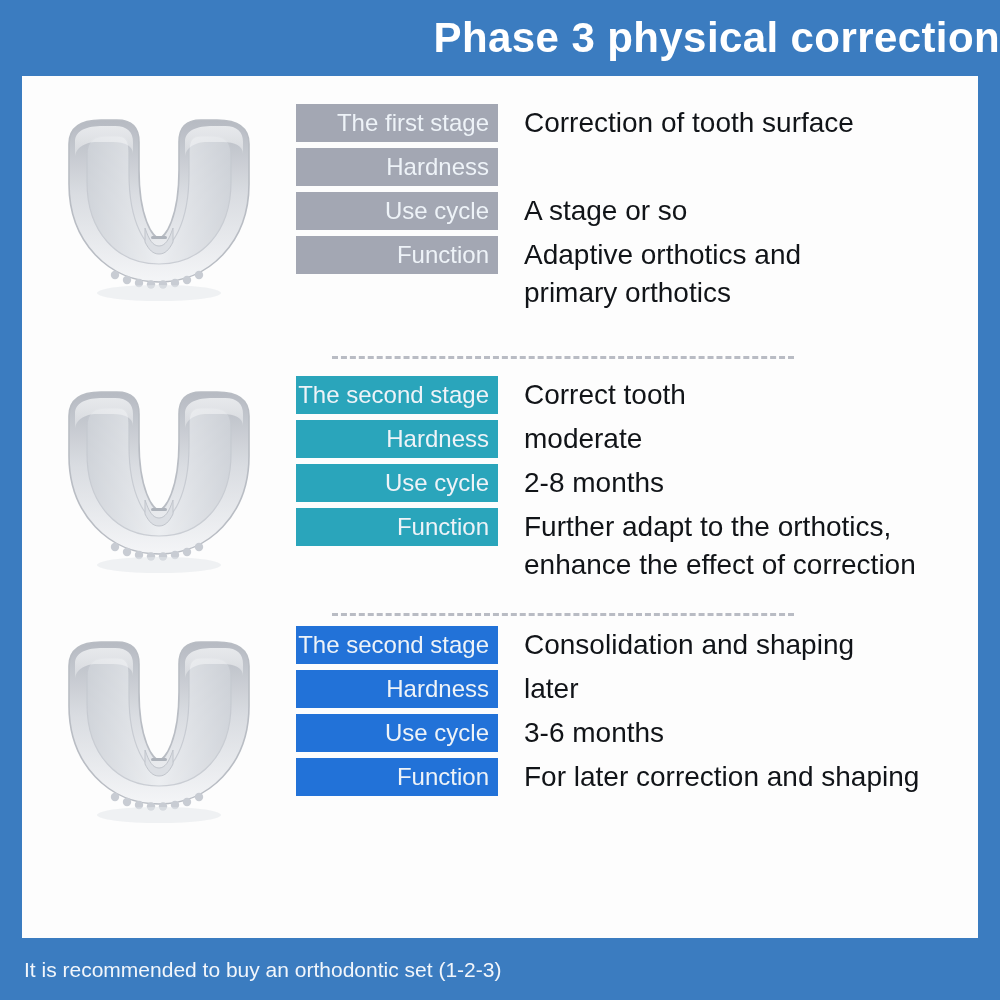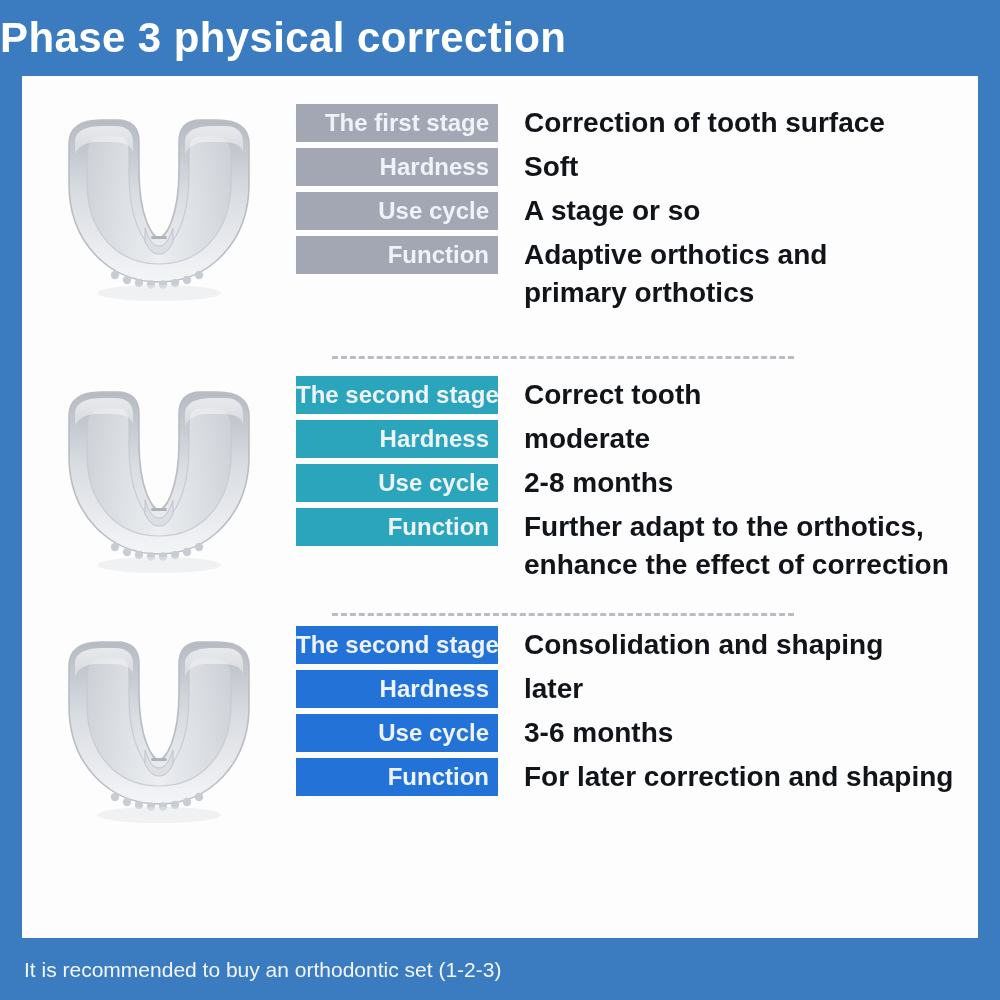--- a/index.html
+++ b/index.html
@@ -24,21 +24,21 @@
 
   
   .header {
     position: absolute;
     left: 0;
     top: 0;
     width: 1000px;
     height: 75px;
     display: flex;
     align-items: center;
-    justify-content: flex-start;
+    justify-content: flex-end;
   }
   .header-title {
     color: #ffffff;
     font-size: 42px;
     font-weight: bold;
     letter-spacing: 0.4px;
     line-height: 1;
     text-align: center;
     white-space: nowrap;
   }
@@ -91,21 +91,20 @@
     display: flex;
     align-items: flex-start;
     justify-content: center;
     padding-top: 6px;
   }
 
   .rows-col {
     flex: 1 1 auto;
     display: flex;
     flex-direction: column;
-    font-weight: bold;
   }
 
   .row {
     display: flex;
     flex-direction: row;
     align-items: flex-start;
     margin-bottom: 6px;
   }
 
   .row-label {
@@ -220,21 +219,20 @@
           </svg>
         </div>
       </div>
       <div class="rows-col">
         <div class="row">
           <div class="row-label">The first stage</div>
           <div class="row-value">Correction of tooth surface</div>
         </div>
         <div class="row">
           <div class="row-label">Hardness</div>
-          <div class="row-value">Soft</div>
         </div>
         <div class="row">
           <div class="row-label">Use cycle</div>
           <div class="row-value">A stage or so</div>
         </div>
         <div class="row">
           <div class="row-label">Function</div>
           <div class="row-value">Adaptive orthotics and
 primary orthotics</div>
         </div>

